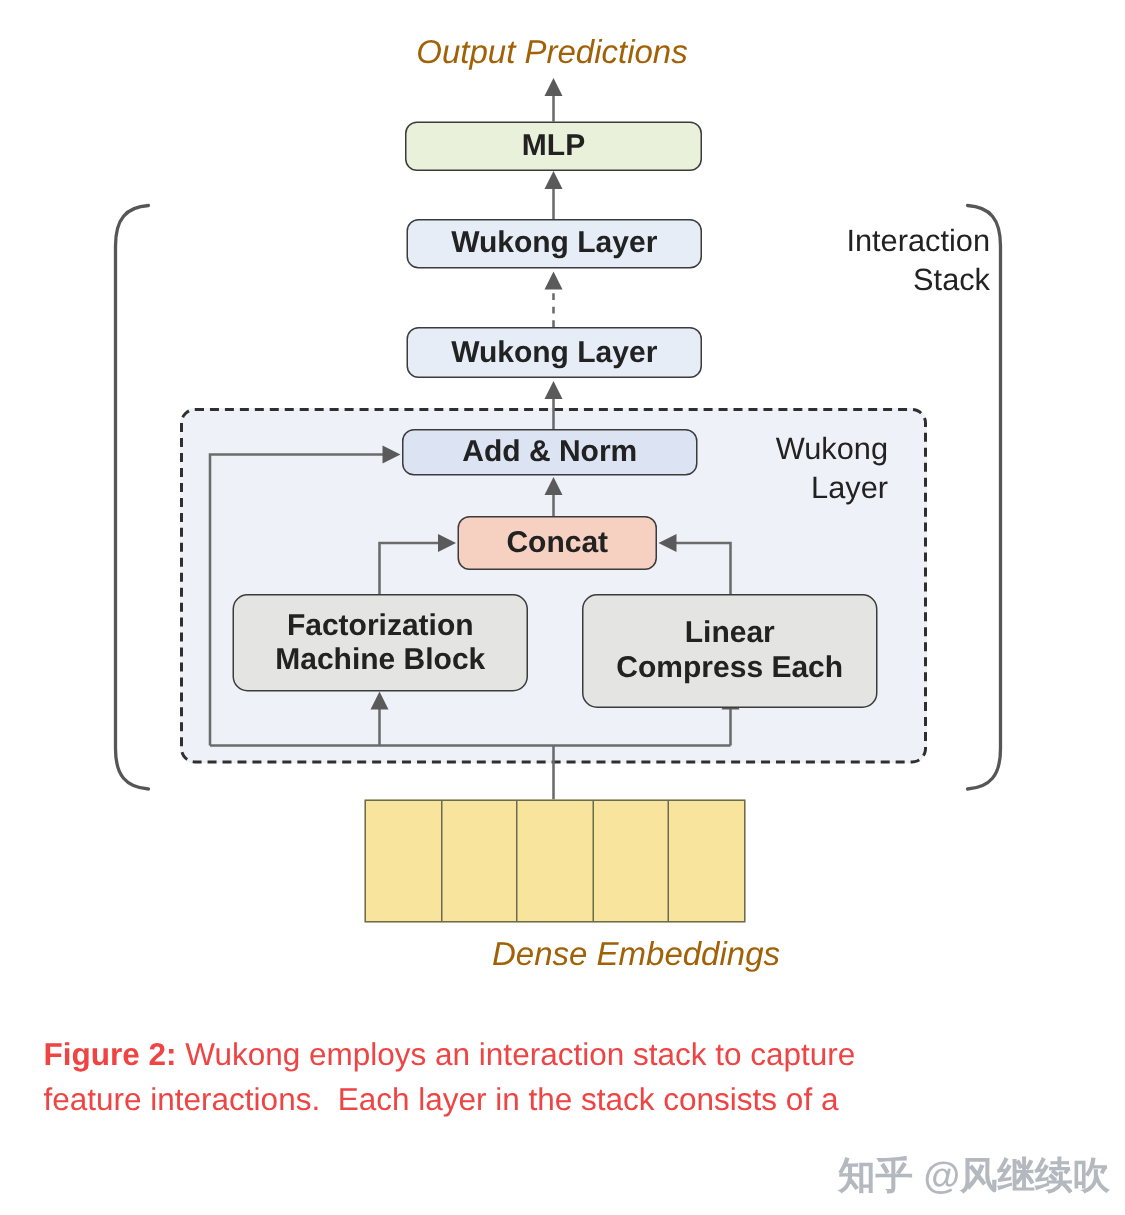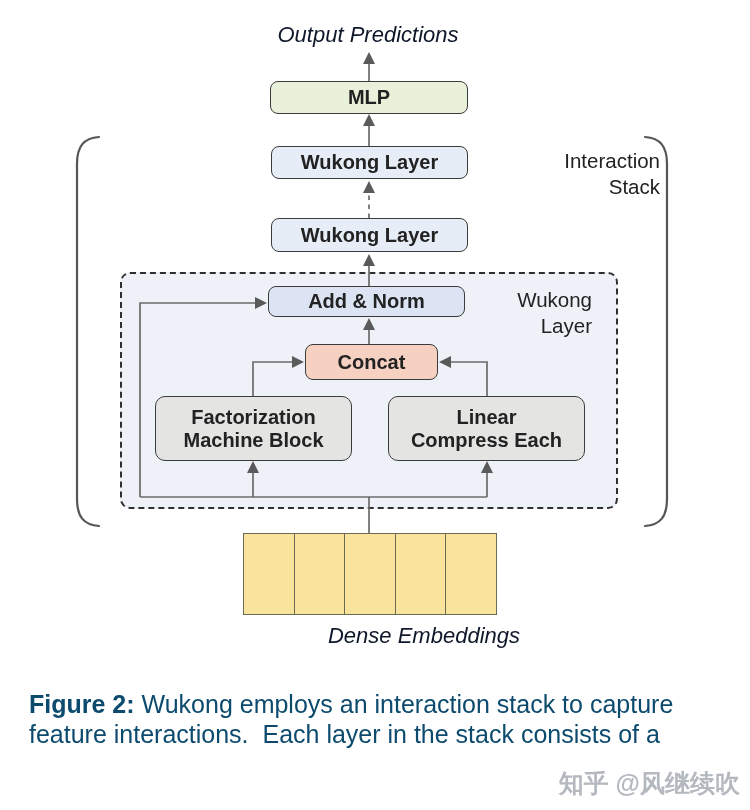--- a/index.html
+++ b/index.html
@@ -33,23 +33,23 @@
     z-index:3;
     color:#222;
     font-weight:bold;
   }
   .node-mlp{left:270px;top:81px;width:198px;height:33px;background:var(--mlp-fill);}
   .node-wukong-top{left:271px;top:146px;width:197px;height:33px;background:var(--wukong-fill);}
   .node-wukong-bottom{left:271px;top:218px;width:197px;height:34px;background:var(--wukong-fill);}
   .node-addnorm{left:268px;top:286px;width:197px;height:31px;background:var(--addnorm-fill);}
   .node-concat{left:305px;top:344px;width:133px;height:36px;background:var(--concat-fill);}
   .node-fm{left:155px;top:396px;width:197px;height:65px;background:var(--block-fill);border-radius:10px;flex-direction:column;}
-  .node-lc{left:388px;top:396px;width:197px;height:65px;background:var(--block-fill);border-radius:10px;flex-direction:column;}
+  .node-lc{left:388px;top:396px;width:197px;height:76px;background:var(--block-fill);border-radius:10px;flex-direction:column;}
   .io-label{
-    font-style:italic;font-size:22px;color:#0f172a;
+    font-style:italic;font-size:22px;color:#a16207;
     text-align:center;z-index:3;white-space:nowrap;
   }
   .lbl-output{left:218px;top:22px;width:300px;}
   .lbl-dense{left:220px;top:623px;width:300px;text-align:right;}
   .side-label{
     font-size:20.5px;color:#222;text-align:right;
     line-height:26px;z-index:3;white-space:nowrap;
   }
   .lbl-interaction{left:460px;top:148px;width:200px;}
   .lbl-wukong-note{left:392px;top:287px;width:200px;}
@@ -60,21 +60,21 @@
     border:1.6px solid var(--embed-border);
     box-sizing:border-box;
     background:var(--embed-fill);
     z-index:3;
   }
   .embed-cell{flex:1;border-right:1.5px solid var(--embed-border);}
   .embed-cell:last-child{border-right:none;}
   
   .caption{
     left:29px;top:689px;width:712px;
-    font-size:25px;line-height:30px;color:#0c4a6e;
+    font-size:21px;line-height:30px;color:#ef4444;
     z-index:3;
   }
   .caption-line{white-space:pre;}
   .caption-prefix{font-weight:bold;}
   
   .watermark{
     right:10px;top:767px;
     font-size:25px;font-weight:bold;
     color:var(--watermark-color);
     text-shadow:-1px -1px 0 #fff,1px -1px 0 #fff,-1px 1px 0 #fff,1px 1px 0 #fff;

